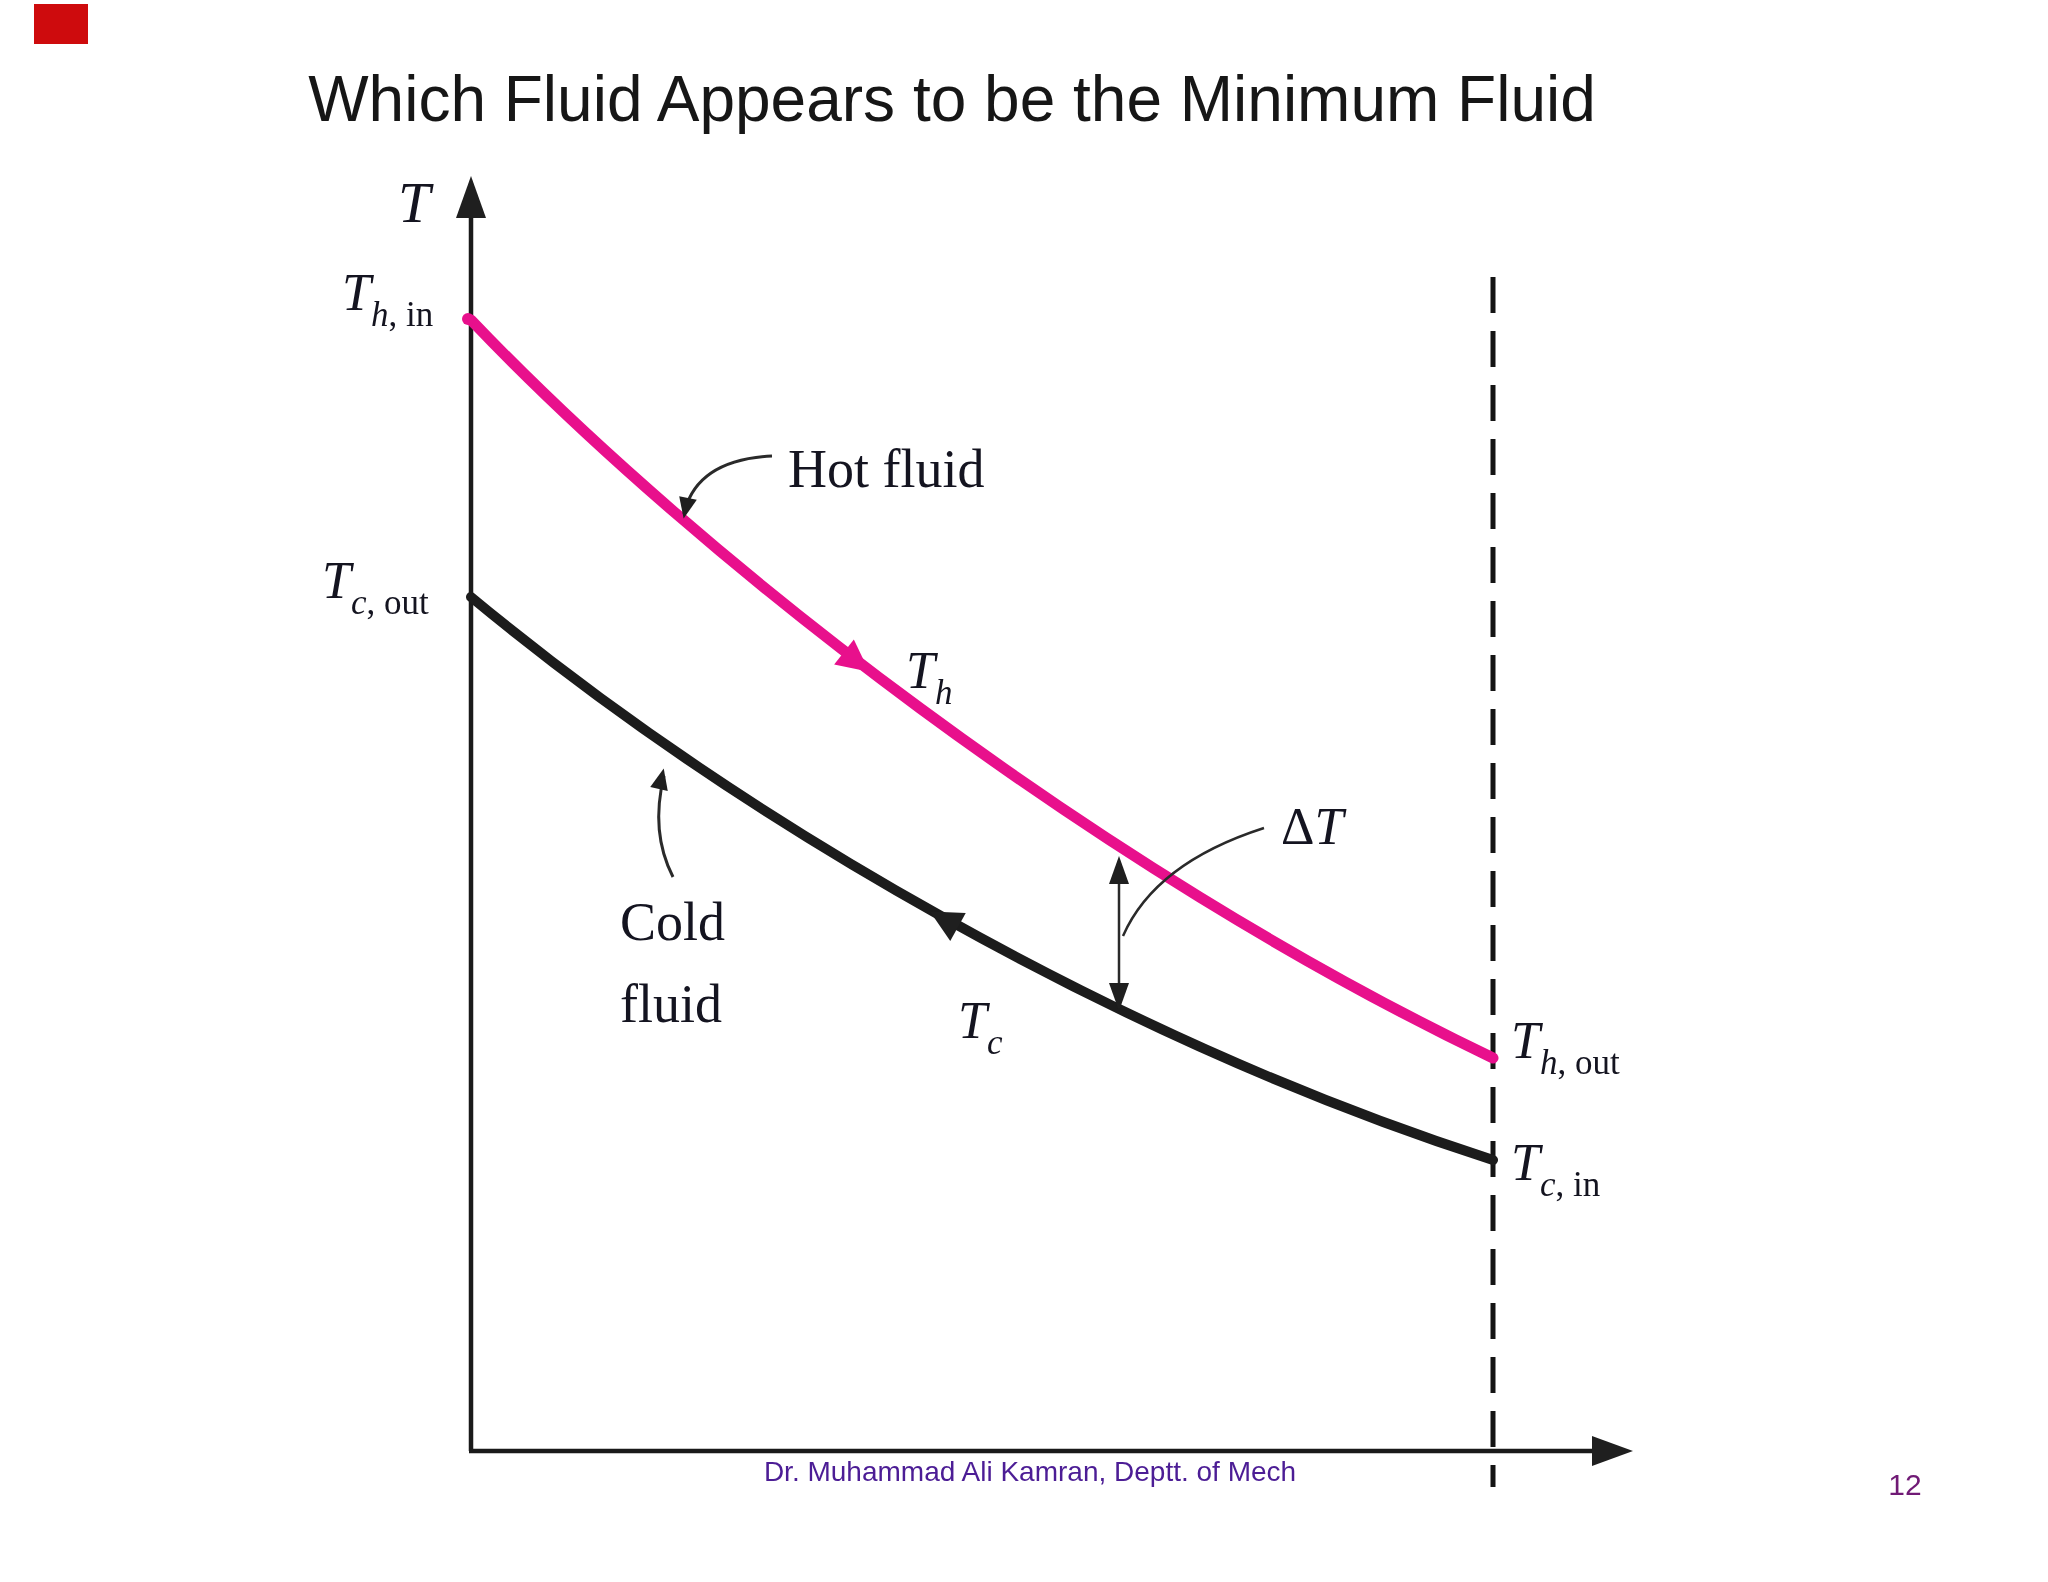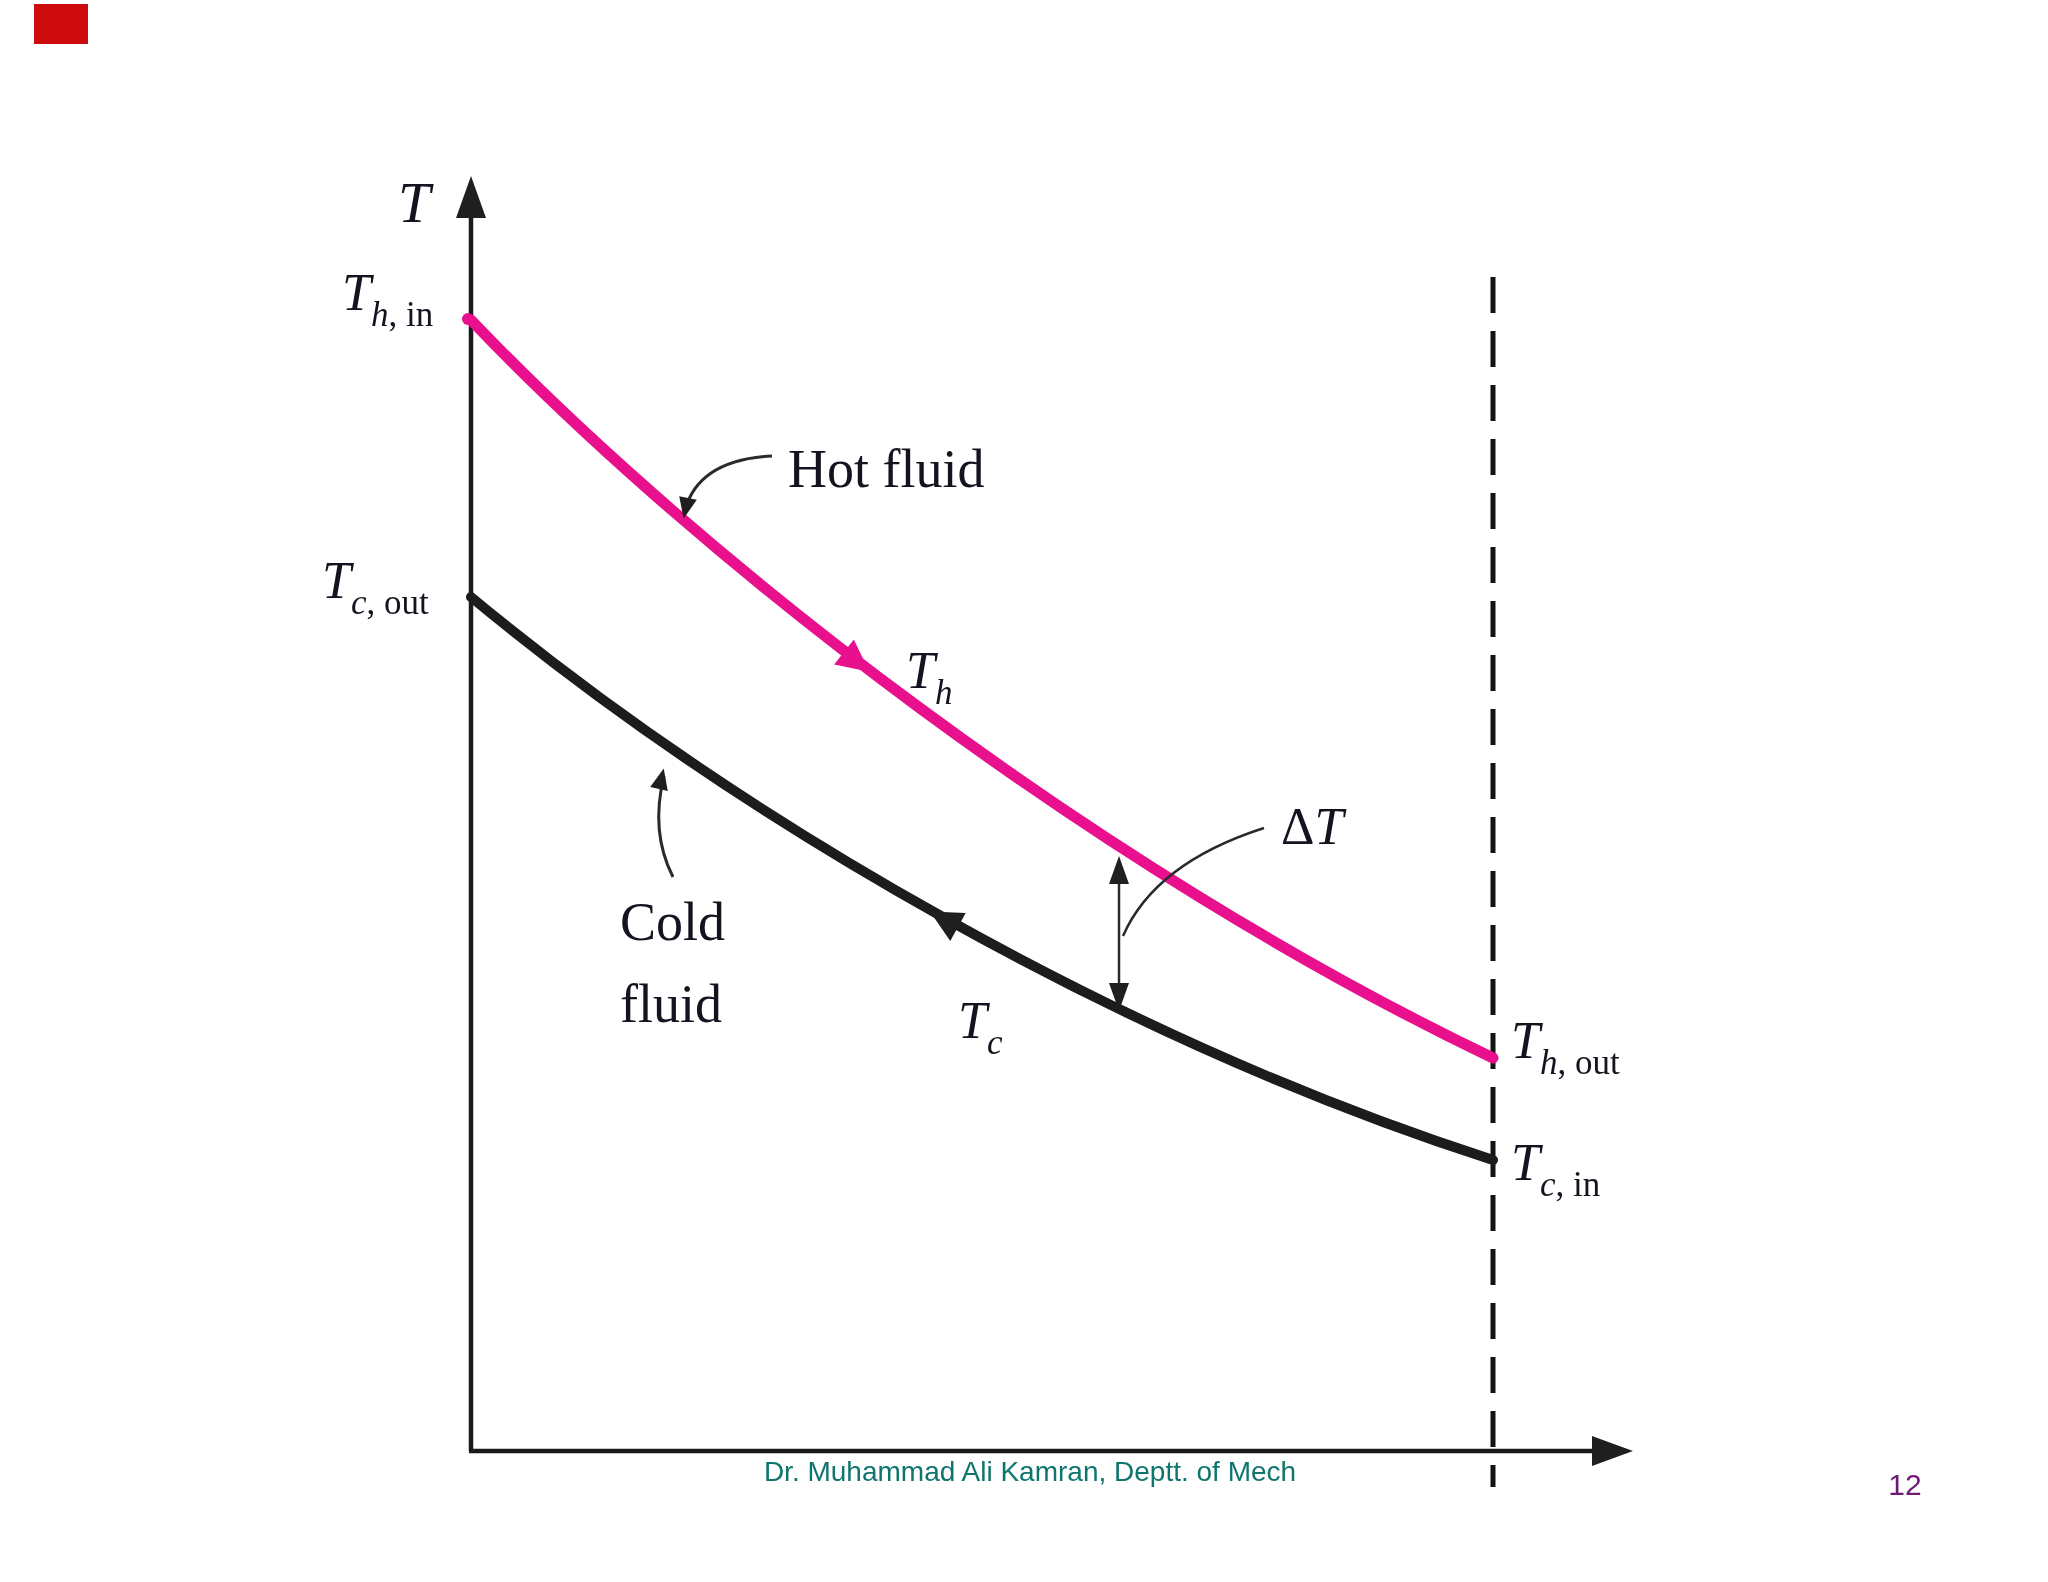--- a/index.html
+++ b/index.html
@@ -2,21 +2,21 @@
 <html><head>
 <meta charset="utf-8">
 <style>
   html,body{margin:0;padding:0;background:#ffffff;}
   .slide{position:relative;width:2048px;height:1582px;background:#ffffff;overflow:hidden;
          font-family:"Liberation Sans",sans-serif;}
   .accent{position:absolute;left:34px;top:4px;width:54px;height:40px;background:#ce0b0d;}
   .title{position:absolute;left:0;top:62px;width:1904px;text-align:center;
          font-size:64px;color:#161616;letter-spacing:0px;}
   .footer{position:absolute;left:530px;top:1452px;width:1000px;text-align:center;
-          font-size:28px;line-height:1.45;color:#0f766e;}
+          font-size:28px;line-height:1.45;color:#4c1d95;}
   .pagenum{position:absolute;left:1860px;top:1468px;width:90px;text-align:center;
            font-size:30px;color:#701a75;}
   svg{position:absolute;left:0;top:0;}
   .axis{stroke:#1a1a1a;stroke-width:4.5;fill:none;}
   .dash{stroke:#141414;stroke-width:5;fill:none;stroke-dasharray:36 18;}
   .hot{stroke:#e8108c;stroke-width:11;fill:none;stroke-linecap:round;}
   .cold{stroke:#1c1c1c;stroke-width:10;fill:none;stroke-linecap:round;}
   .leader{stroke:#2a2a2a;stroke-width:3;fill:none;}
   .thin{stroke:#2a2a2a;stroke-width:2.5;fill:none;}
   .headk{fill:#1f1f1f;stroke:none;}
@@ -29,20 +29,21 @@
   .lbl-up{font-family:"Liberation Serif",serif;font-style:normal;font-size:52px;}
   .lbl-axis{font-family:"Liberation Serif",serif;font-style:italic;font-size:58px;}
 </style>
 </head>
 <body>
 
 <div class="slide">
 
   <div class="accent"></div>
 
+  <div class="title">Which Fluid Appears to be the Minimum Fluid</div>
 
   <svg width="2048" height="1582" viewBox="0 0 2048 1582">
 
     <line class="axis" x1="471" y1="1451" x2="471" y2="192"></line>
     <polygon class="headk" points="471,176 456,218 486,218"></polygon>
     <line class="axis" x1="469" y1="1451" x2="1600" y2="1451"></line>
     <polygon class="headk" points="1633,1451 1592,1436 1592,1466"></polygon>
 
     <line class="dash" x1="1493" y1="277" x2="1493" y2="1487"></line>
 

